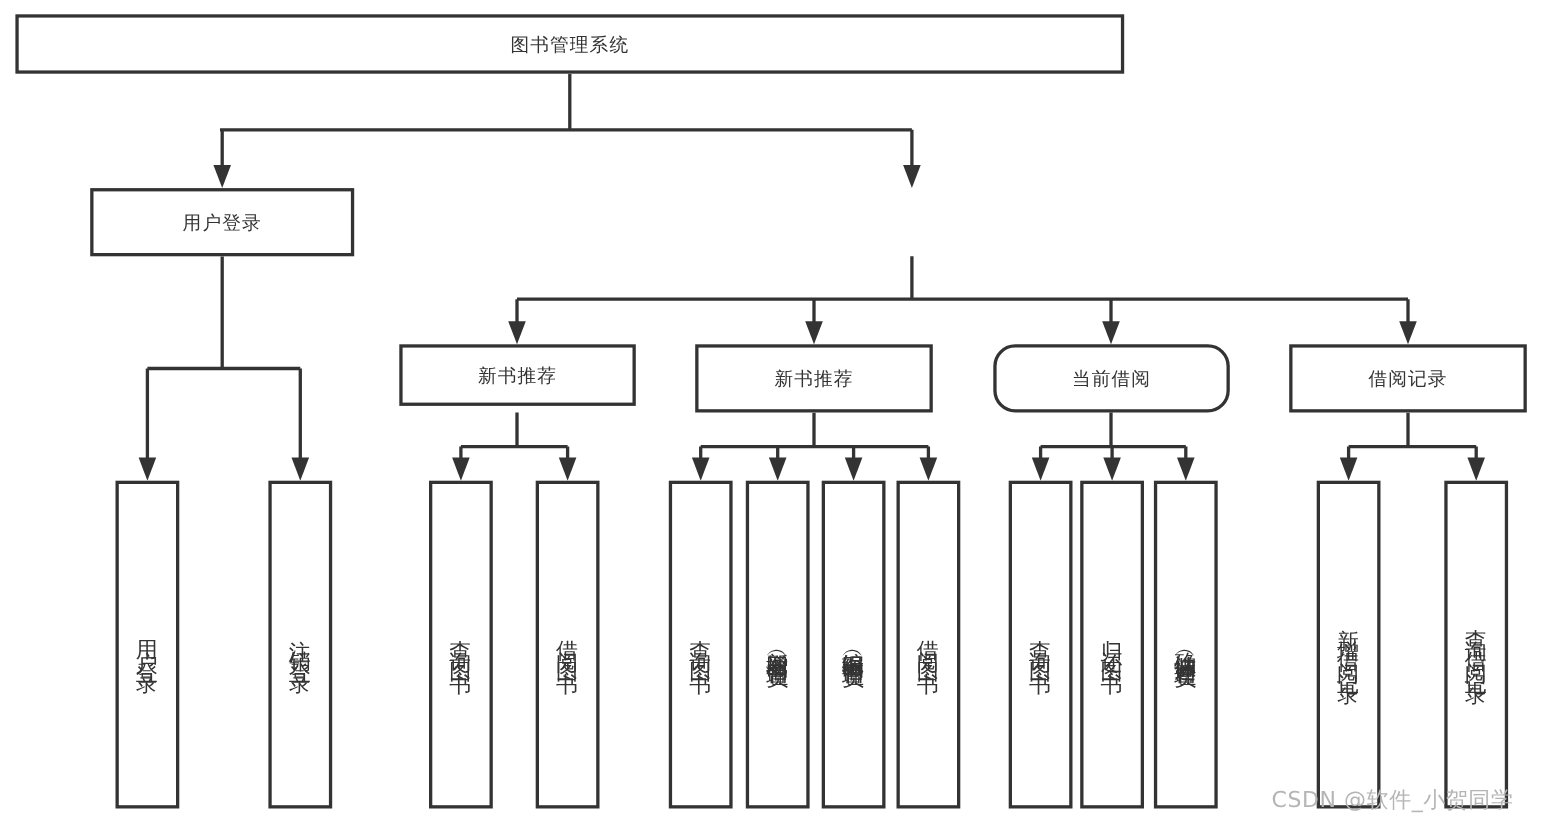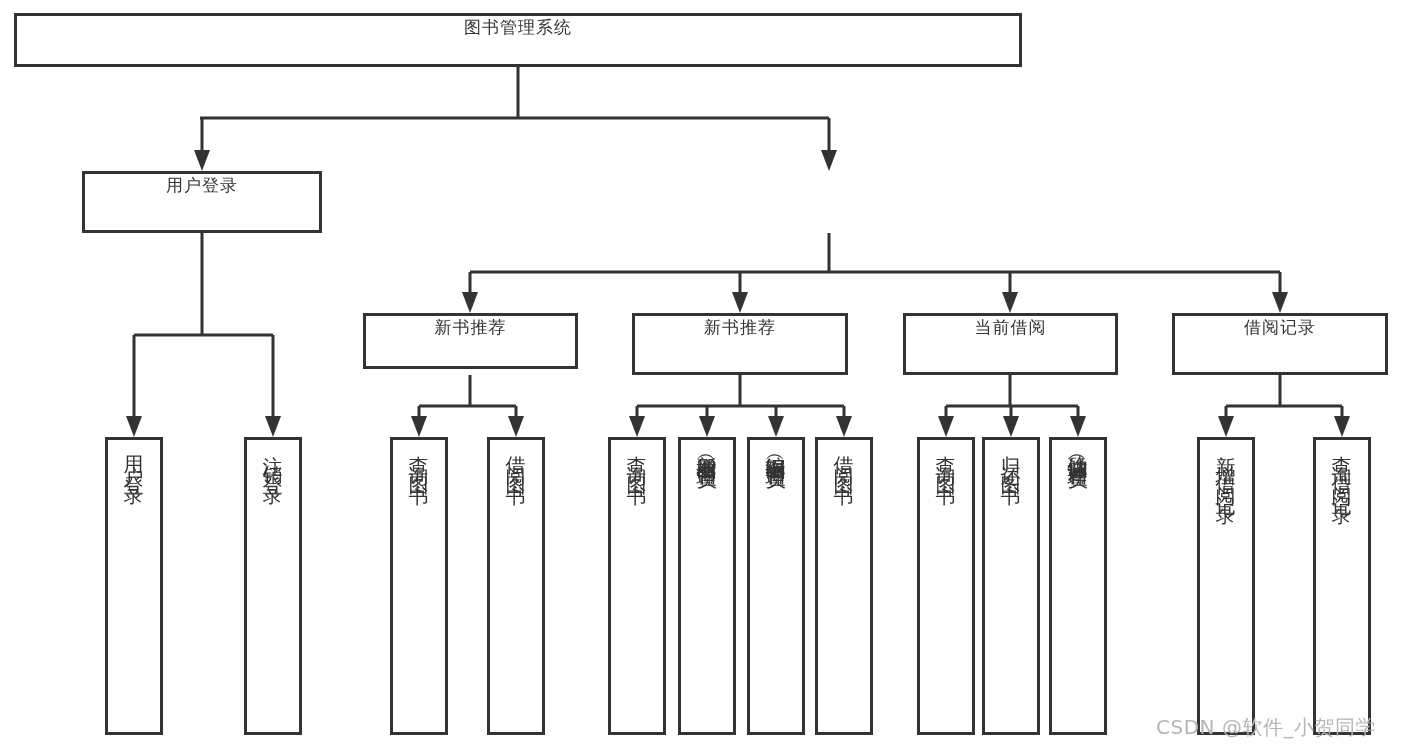--- a/index.html
+++ b/index.html
@@ -16,21 +16,21 @@
     width:1405px;height:747px;
     background:var(--bg);
     overflow:hidden;
   }
   .connectors{position:absolute;left:0;top:0;z-index:1;}
   .node{
     position:absolute;
     box-sizing:border-box;
     border:3px solid var(--box-border);
     background:#ffffff;
-    display:flex;justify-content:center;
+    display:flex;align-items:center;justify-content:center;
     color:var(--text);
     z-index:2;
   }
   .node.h{font-size:17px;letter-spacing:1px;}
   .node.leaf{width:58px;top:437px;height:298px;}
   .leaf-label{
     writing-mode:vertical-rl;
     text-orientation:mixed;
     font-size:20px;
     line-height:1;
@@ -102,21 +102,21 @@
   <div class="node h" style="left:82px;top:171px;width:240px;height:62px;">
     <span>用户登录</span>
   </div>
 
   <div class="node h" style="left:363px;top:313px;width:215px;height:56px;">
     <span>新书推荐</span>
   </div>
   <div class="node h" style="left:632px;top:313px;width:216px;height:62px;">
     <span>新书推荐</span>
   </div>
-  <div class="node h" style="left:903px;top:313px;width:215px;height:62px;">
+  <div class="node h" style="left:903px;top:313px;width:215px;height:62px;border-radius:20px;">
     <span>当前借阅</span>
   </div>
   <div class="node h" style="left:1172px;top:313px;width:216px;height:62px;">
     <span>借阅记录</span>
   </div>
 
   <div class="node leaf" style="left:105px;">
     <span class="leaf-label" style="letter-spacing: 10px;">用户登录</span>
   </div>
   <div class="node leaf" style="left:244px;">

